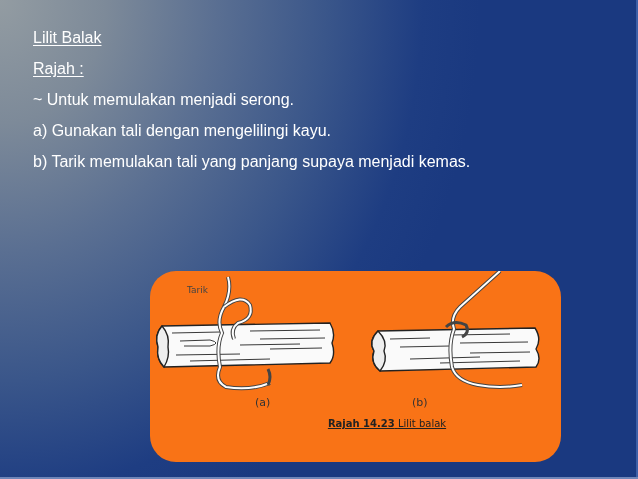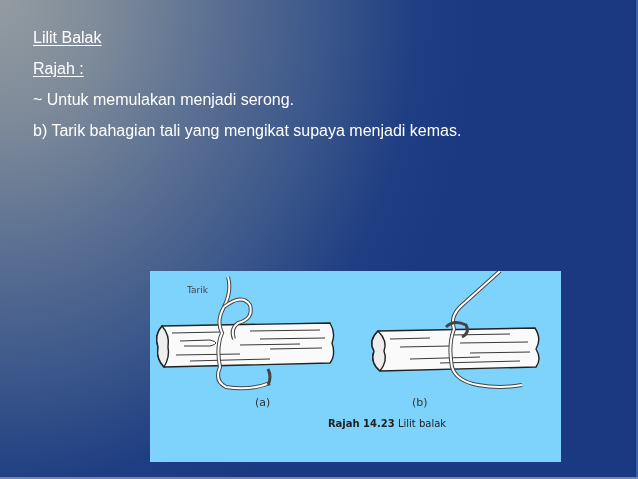--- a/index.html
+++ b/index.html
@@ -20,44 +20,46 @@
     position: absolute; left: 0; bottom: 0; width: 638px; height: 2px; background: #6f86b8;
   }
   .text-block {
     position: absolute; left: 33px; top: 22px; color: #ffffff;
     font-size: 16px; line-height: 31px;
   }
   .line { white-space: nowrap; }
   .heading { text-decoration: underline; text-underline-offset: 2px; }
   .figure {
     position: absolute; left: 150px; top: 271px; width: 411px; height: 191px;
-    background: #7dd3fc;
+    background: #f97316;
+    border-radius: 26px;
   }
   .figure svg { position: absolute; left: 0; top: 0; }
   .fig-label {
     position: absolute; font-family: "DejaVu Sans", sans-serif; color: #333;
   }
   .tarik { left: 37px; top: 14px; font-size: 9px; color: #444; }
   .lbl-a { left: 105px; top: 125px; font-size: 11px; }
   .lbl-b { left: 262px; top: 125px; font-size: 11px; }
-  .caption { left: 0; width: 474px; top: 147px; text-align: center; font-size: 10px; color: #222; }
+  .caption { left: 0; width: 474px; top: 147px; text-align: center; font-size: 10px; color: #222; text-decoration: underline; }
   .caption b { font-weight: bold; }
 </style>
 </head>
 <body>
 
 <div class="slide"></div>
 <div class="right-edge"></div>
 <div class="bottom-edge"></div>
 
 <div class="text-block">
   <div class="line heading">Lilit Balak</div>
   <div class="line heading">Rajah :</div>
   <div class="line">~ Untuk memulakan menjadi serong.</div>
-  <div class="line">b) Tarik bahagian tali yang mengikat supaya menjadi kemas.</div>
+  <div class="line">a) Gunakan tali dengan mengelilingi kayu.</div>
+  <div class="line">b) Tarik memulakan tali yang panjang supaya menjadi kemas.</div>
 </div>
 
 <div class="figure">
   <svg width="411" height="191" viewBox="0 0 411 191">
 
     <g stroke="#222" fill="none" stroke-width="1.4">
       <path d="M12 55 L180 52 Q186 62 182 72 Q186 84 180 92 L14 96 Q6 88 8 76 Q4 64 12 55 Z" fill="#fafafa"></path>
       <path d="M12 55 Q4 64 8 76 Q6 88 14 96 Q20 86 18 76 Q20 64 12 55 Z" fill="#eee"></path>
       <path d="M22 62 L70 61 M30 70 L60 69 Q72 72 60 75 L34 75 M26 84 L90 83 M40 90 L120 88 M100 60 L170 59 M110 68 L175 67 M120 78 L172 77 M90 74 L150 73" stroke-width="0.9"></path>
     </g>

